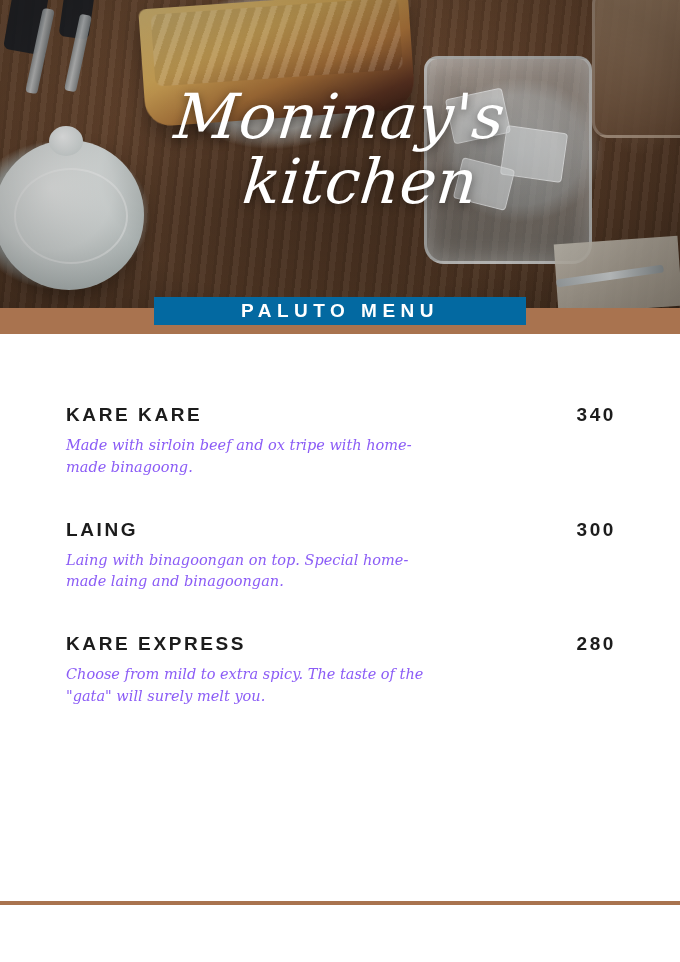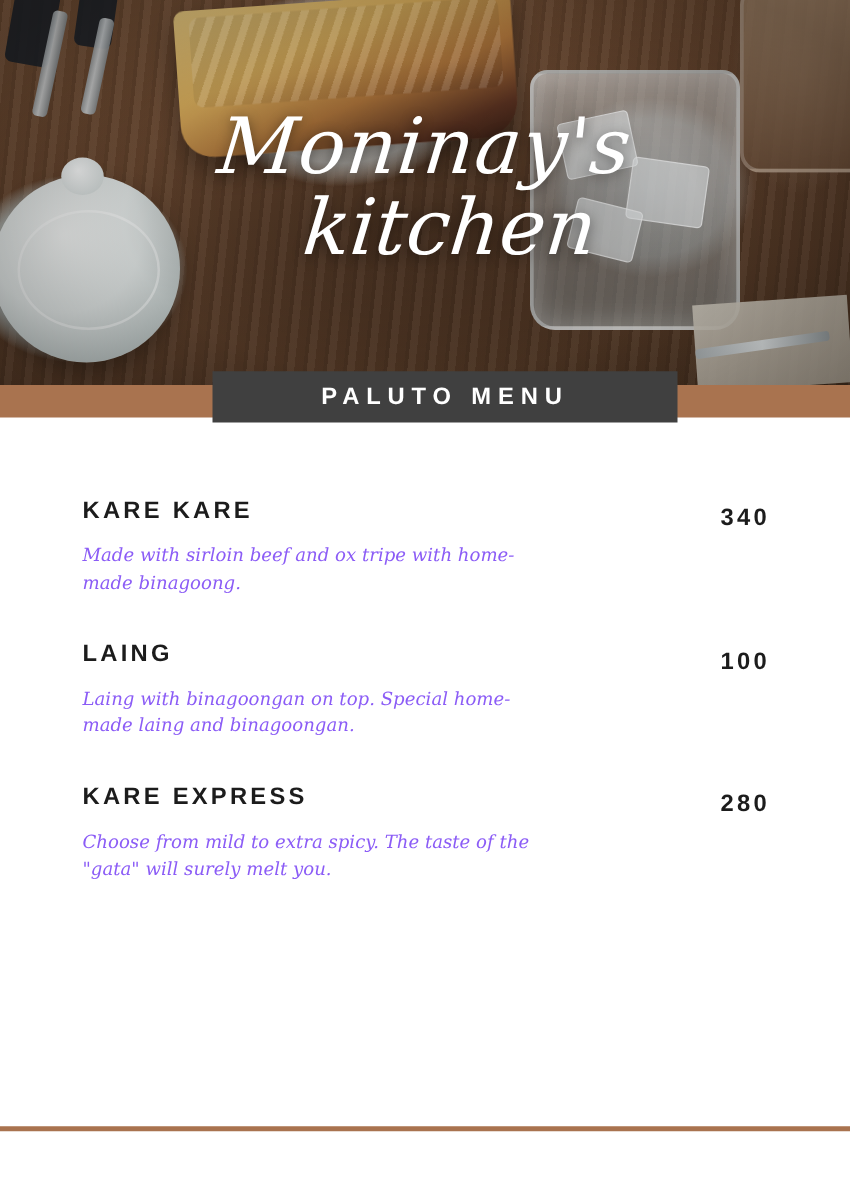--- a/index.html
+++ b/index.html
@@ -183,23 +183,23 @@
 
   
   .band {
     position: absolute;
     left: 0; top: 308px;
     width: 680px; height: 26px;
     background: #a9734f;
   }
   .banner {
     position: absolute;
-    left: 170px; top: 297px;
-    width: 372px; height: 41px;
-    background: #404040;
+    left: 154px; top: 297px;
+    width: 372px; height: 28px;
+    background: #0369a1;
     display: flex;
     align-items: center;
     justify-content: center;
   }
   .banner-text {
     color: #ffffff;
     font-size: 19px;
     font-weight: 700;
     letter-spacing: 5.5px;
   }
@@ -207,21 +207,21 @@
   
   .menu {
     position: absolute;
     left: 66px; top: 392px;
     width: 550px;
   }
   .item { margin-bottom: 28px; }
   .item:last-child { margin-bottom: 0; }
   .item-head {
     display: flex;
-    align-items: center;
+    align-items: flex-end;
     justify-content: space-between;
   }
   .item-name {
     font-size: 19px;
     font-weight: 700;
     letter-spacing: 2.6px;
     color: #1c1c1c;
   }
   .item-price {
     font-size: 19px;
@@ -291,21 +291,21 @@
       </div>
       <div class="item-desc">Made with sirloin beef and ox tripe with home-made binagoong.</div>
     </div>
 
     <div class="item">
     </div>
 
     <div class="item">
       <div class="item-head">
         <span class="item-name">LAING</span>
-        <span class="item-price">100</span>
+        <span class="item-price">300</span>
       </div>
       <div class="item-desc">Laing with binagoongan on top. Special home-made laing and binagoongan.</div>
     </div>
 
     <div class="item">
       <div class="item-head">
         <span class="item-name">KARE EXPRESS</span>
         <span class="item-price">280</span>
       </div>
       <div class="item-desc">Choose from mild to extra spicy. The taste of the "gata" will surely melt you.</div>

